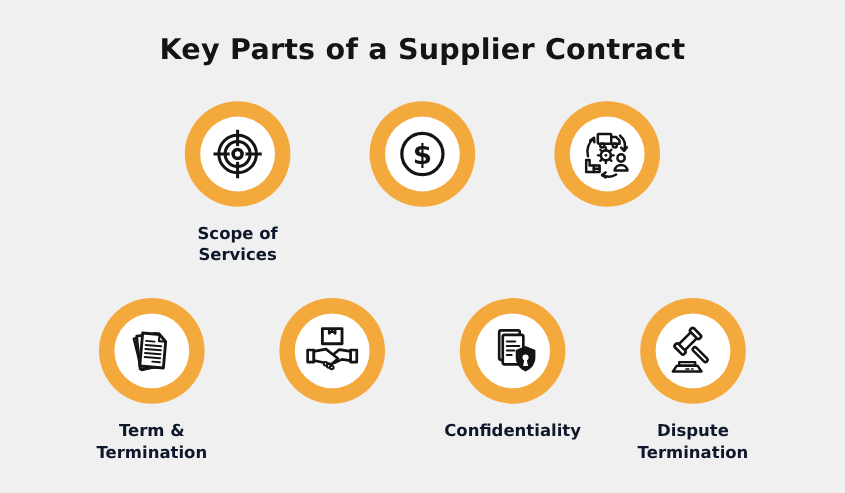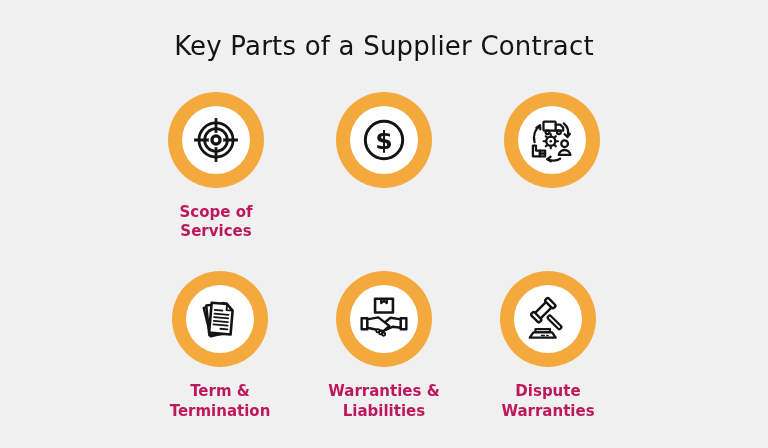--- a/index.html
+++ b/index.html
@@ -2,39 +2,39 @@
 <html><head>
 <meta charset="utf-8">
 <style>
   html,body{margin:0;padding:0;background:#e8e8e8;}
   .page{
     width:768px;height:448px;background:#F0F0F0;overflow:hidden;
     font-family:"DejaVu Sans","Liberation Sans",sans-serif;position:relative;
   }
   .title{
     margin:0;padding-top:31px;text-align:center;
-    font-size:26px;font-weight:normal;color:#141414;letter-spacing:.2px;
+    font-size:26px;font-weight:bold;color:#141414;letter-spacing:.2px;
   }
   .row{display:flex;justify-content:center;}
   .row-1{margin-top:31px;}
   .row-2{margin-top:30px;justify-content:center;}
   .item{display:flex;flex-direction:column;align-items:center;}
   .row-1 .item{width:168px;}
   .row-2 .item{width:164px;}
   .ring{
     width:96px;height:96px;border-radius:50%;background:#F4A93D;
     display:flex;align-items:center;justify-content:center;flex:0 0 auto;
   }
   .disc{
     width:68px;height:68px;border-radius:50%;background:#FFFFFF;
     display:flex;align-items:center;justify-content:center;
   }
   .ic{width:52px;height:52px;display:block;}
   .label{
-    margin-top:15px;font-size:15px;font-weight:bold;color:#be185d;
+    margin-top:15px;font-size:15px;font-weight:bold;color:#0f172a;
     text-align:center;line-height:1.28;white-space:pre-line;
   }
 </style>
 </head>
 <body>
 
 <div class="page">
 
   <h1 class="title">Key Parts of a Supplier Contract</h1>
 
@@ -164,24 +164,44 @@
               <path d="M11.5,32.5 L25,30 L38.5,40.5 L31.5,47 L11.5,42.8 Z" fill="#FFFFFF" stroke-width="3"></path>
               <g fill="#FFFFFF" stroke-width="2.2">
                 <circle cx="24.5" cy="46.5" r="2"></circle>
                 <circle cx="28" cy="48.8" r="2"></circle>
                 <circle cx="31.5" cy="50.6" r="2"></circle>
               </g>
             </g>
           </svg>
         </div>
       </div>
-      <div class="label">Warranties &amp;
-Liabilities</div>
-    </div>
-
+    </div>
+
+    <div class="item">
+      <div class="ring">
+        <div class="disc">
+          <svg class="ic" viewBox="0 0 64 64">
+            <g stroke="#141414">
+              <rect x="17" y="9" width="23" height="33" rx="2" fill="#FFFFFF" stroke-width="3"></rect>
+              <rect x="21" y="14" width="23" height="33" rx="2" fill="#FFFFFF" stroke-width="3"></rect>
+              <g stroke-width="2.2" stroke-linecap="round">
+                <line x1="25.5" y1="21.5" x2="35" y2="21.5"></line>
+                <line x1="25.5" y1="26.5" x2="39.5" y2="26.5"></line>
+                <line x1="25.5" y1="31.5" x2="34" y2="31.5"></line>
+                <line x1="25.5" y1="36.5" x2="31" y2="36.5"></line>
+              </g>
+            </g>
+            <path d="M46.5,26.5 L57.5,31 v8 c0,8.5 -5.5,13.5 -11,16 c-5.5,-2.5 -11,-7.5 -11,-16 v-8 Z" fill="#141414"></path>
+            <circle cx="46.5" cy="39.5" r="3.4" fill="#FFFFFF"></circle>
+            <path d="M45.2,41.5 h2.6 L49.3,49 h-5.6 Z" fill="#FFFFFF"></path>
+          </svg>
+        </div>
+      </div>
+      <div class="label">Confidentiality</div>
+    </div>
 
     <div class="item">
       <div class="ring">
         <div class="disc">
           <svg class="ic" viewBox="0 0 64 64">
             <g stroke="#141414" fill="#FFFFFF" stroke-linejoin="round">
               <g transform="rotate(45 32.5 28.5)" stroke-width="2.8">
                 <rect x="32.5" y="26.2" width="21.5" height="4.8" rx="2.4"></rect>
               </g>
               <g transform="rotate(-45 26 21)" stroke-width="3">
@@ -193,17 +213,17 @@
               <path d="M9.5,55 h32 l-4.5,-6.5 h-23 Z" stroke-width="2.8"></path>
               <g stroke-width="1.8" stroke-linecap="round" fill="none">
                 <line x1="24" y1="52.2" x2="27.5" y2="52.2"></line>
                 <line x1="30.5" y1="52.2" x2="32" y2="52.2"></line>
               </g>
             </g>
           </svg>
         </div>
       </div>
       <div class="label">Dispute
-Warranties</div>
+Termination</div>
     </div>
   </div>
 
 </div>
 
 </body></html>

